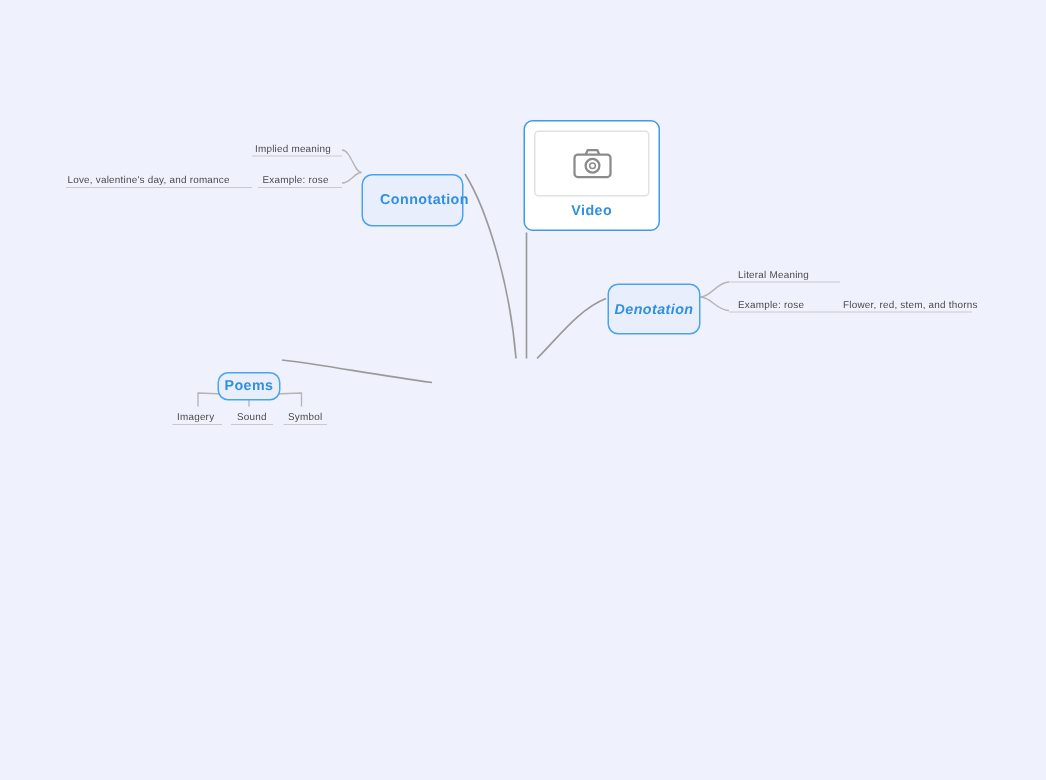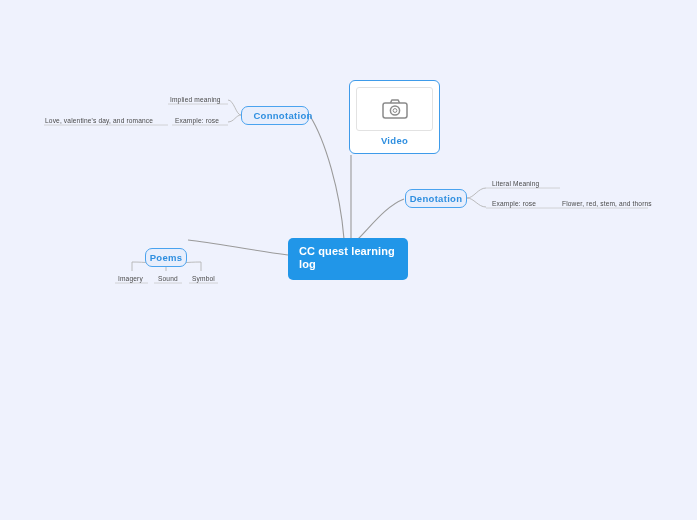--- a/index.html
+++ b/index.html
@@ -57,30 +57,31 @@
     font-size: 9.5px;
     font-weight: bold;
     letter-spacing: 0.3px;
     display: flex;
     align-items: center;
     justify-content: center;
     white-space: nowrap;
   }
   #node-connotation {
     left: 241px;
-    top: 106px;
+    top: 116px;
     width: 68px;
-    height: 19px;
+    height: 35px;
     padding-left: 16px;
   }
   #node-denotation {
     left: 405px;
     top: 189px;
     width: 62px;
-    height: 19px;
+    height: 34px;
+    font-style: italic;
   }
   #node-poems {
     left: 145px;
     top: 248px;
     width: 42px;
     height: 19px;
   }
   
   .video-node {
     position: absolute;
@@ -160,21 +161,20 @@
     <line x1="556" y1="208" x2="648" y2="208" stroke="#c9c9c9" stroke-width="0.8"></line>
 
     <path d="M 166 249 L 166 262 C 166 268 160 262 132 262 L 132 271" fill="none" stroke="#b4b4b4" stroke-width="0.9"></path>
     <path d="M 166 249 L 166 271" fill="none" stroke="#b4b4b4" stroke-width="0.9"></path>
     <path d="M 166 249 L 166 262 C 166 268 172 262 201 262 L 201 271" fill="none" stroke="#b4b4b4" stroke-width="0.9"></path>
     <line x1="115" y1="283" x2="148" y2="283" stroke="#c9c9c9" stroke-width="0.8"></line>
     <line x1="154" y1="283" x2="182" y2="283" stroke="#c9c9c9" stroke-width="0.8"></line>
     <line x1="189" y1="283" x2="218" y2="283" stroke="#c9c9c9" stroke-width="0.8"></line>
   </svg>
 
-  <div class="central-node">CC quest learning log</div>
 
   <div class="branch-node" id="node-connotation">Connotation</div>
 
   <div class="branch-node" id="node-denotation">Denotation</div>
 
   <div class="branch-node" id="node-poems">Poems</div>
 
   <div class="video-node">
     <div class="video-thumb">
       <svg width="26" height="22" viewBox="0 0 26 22">

